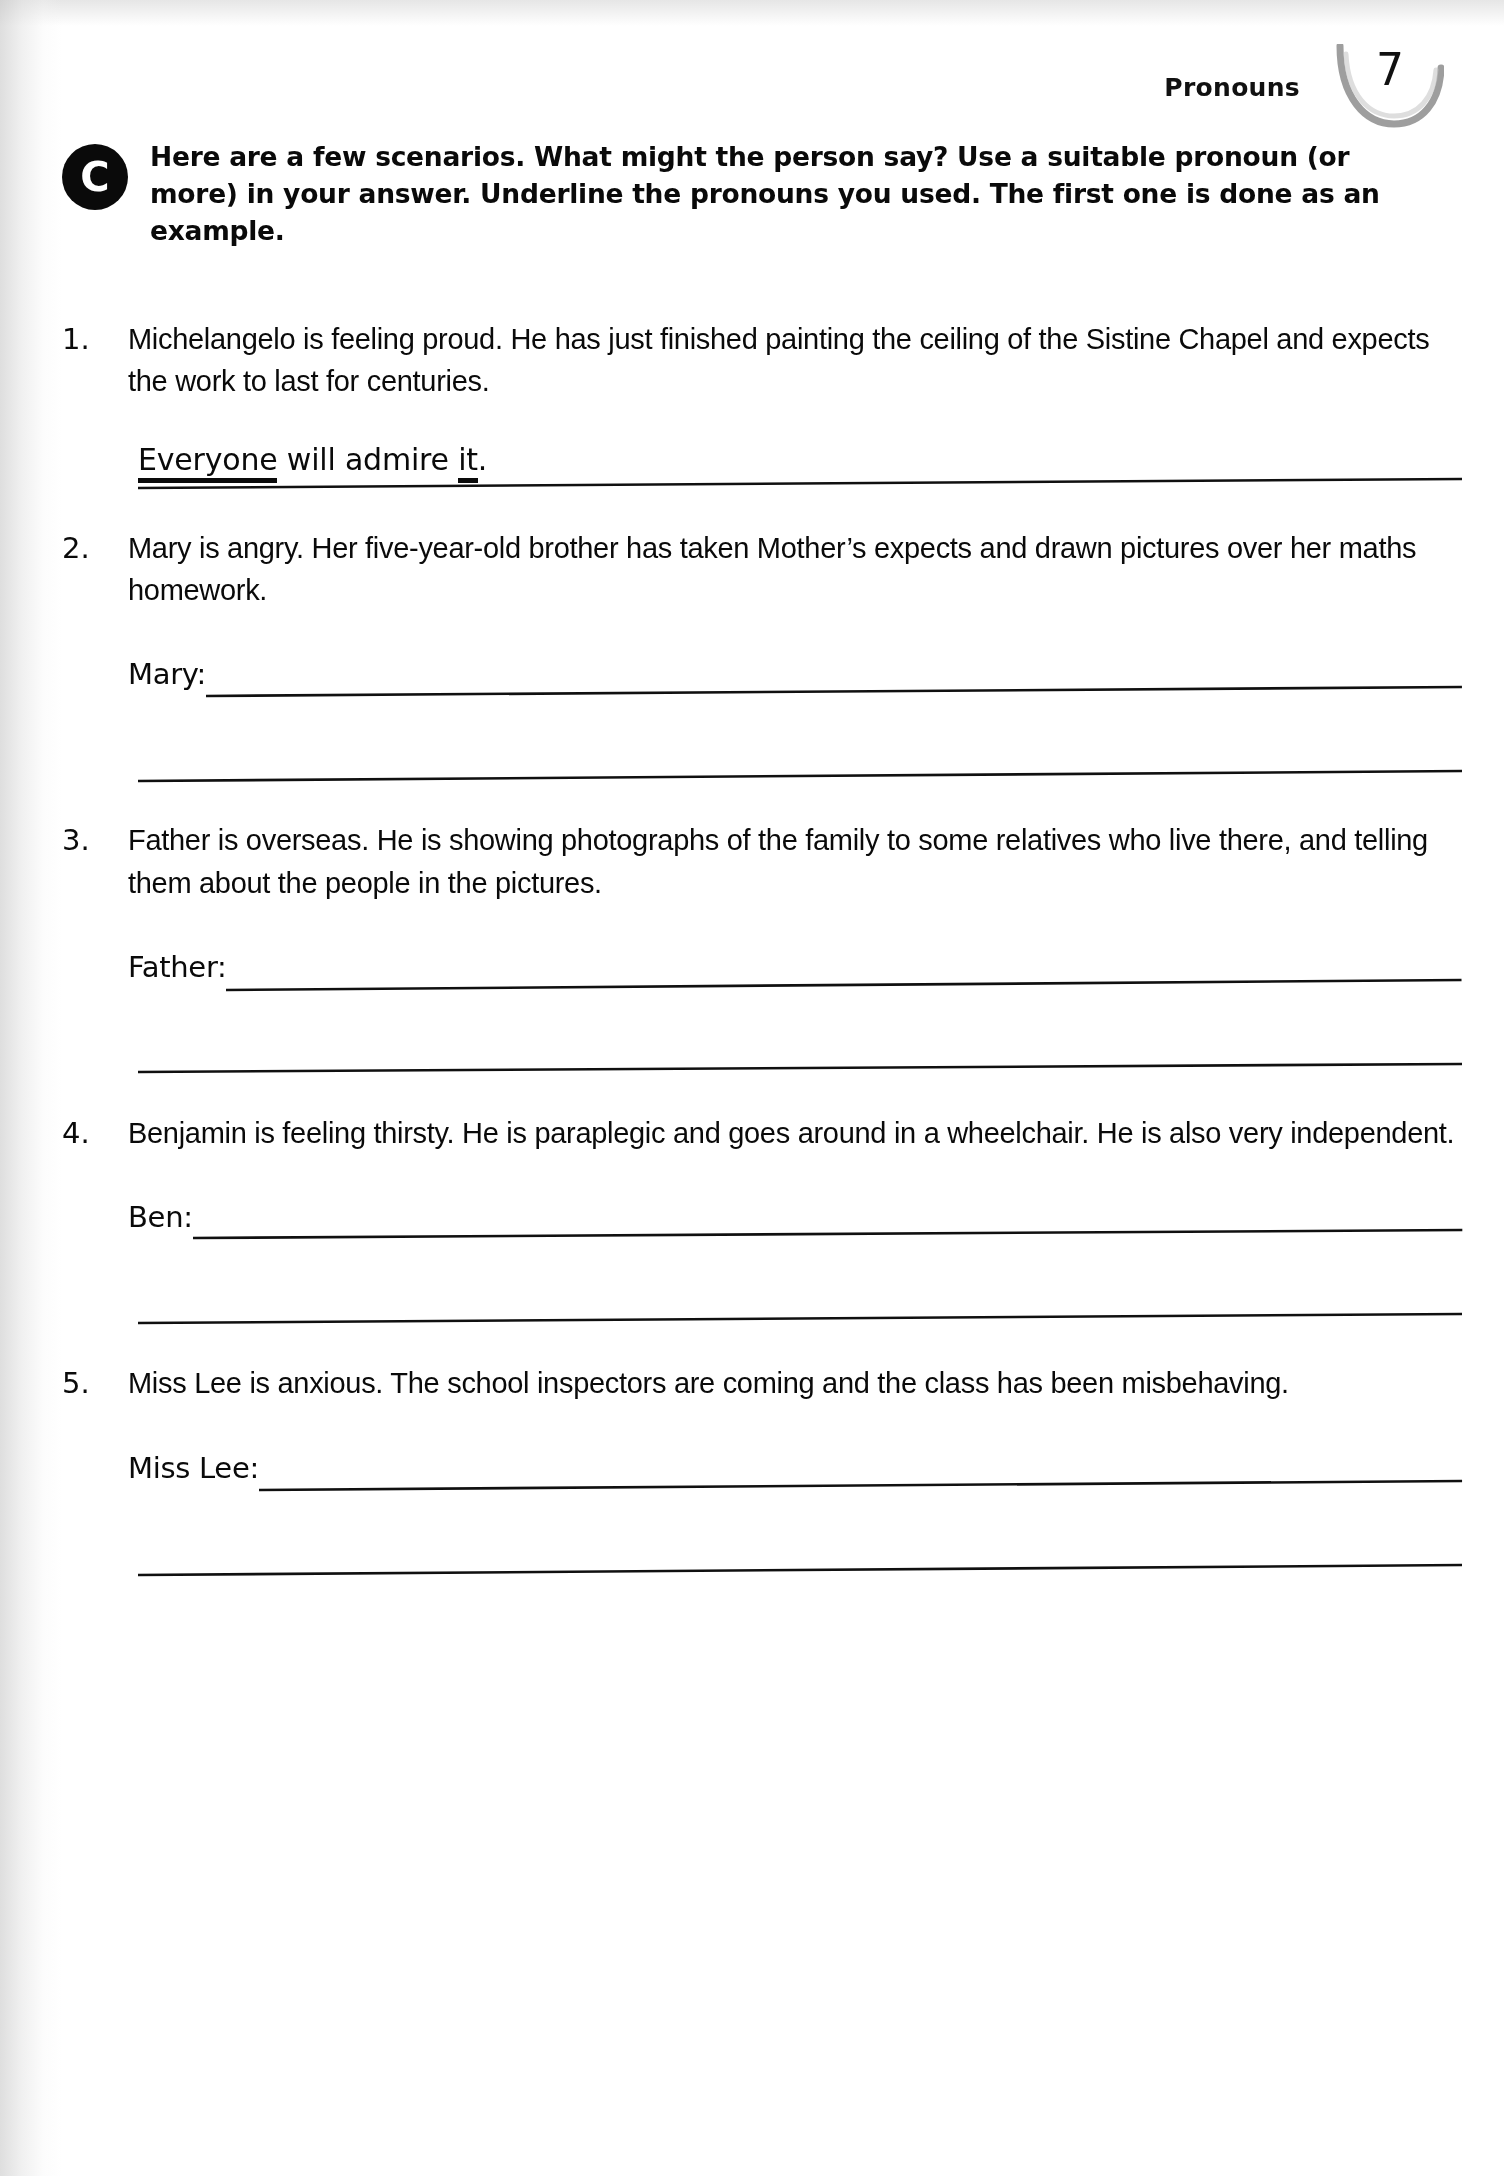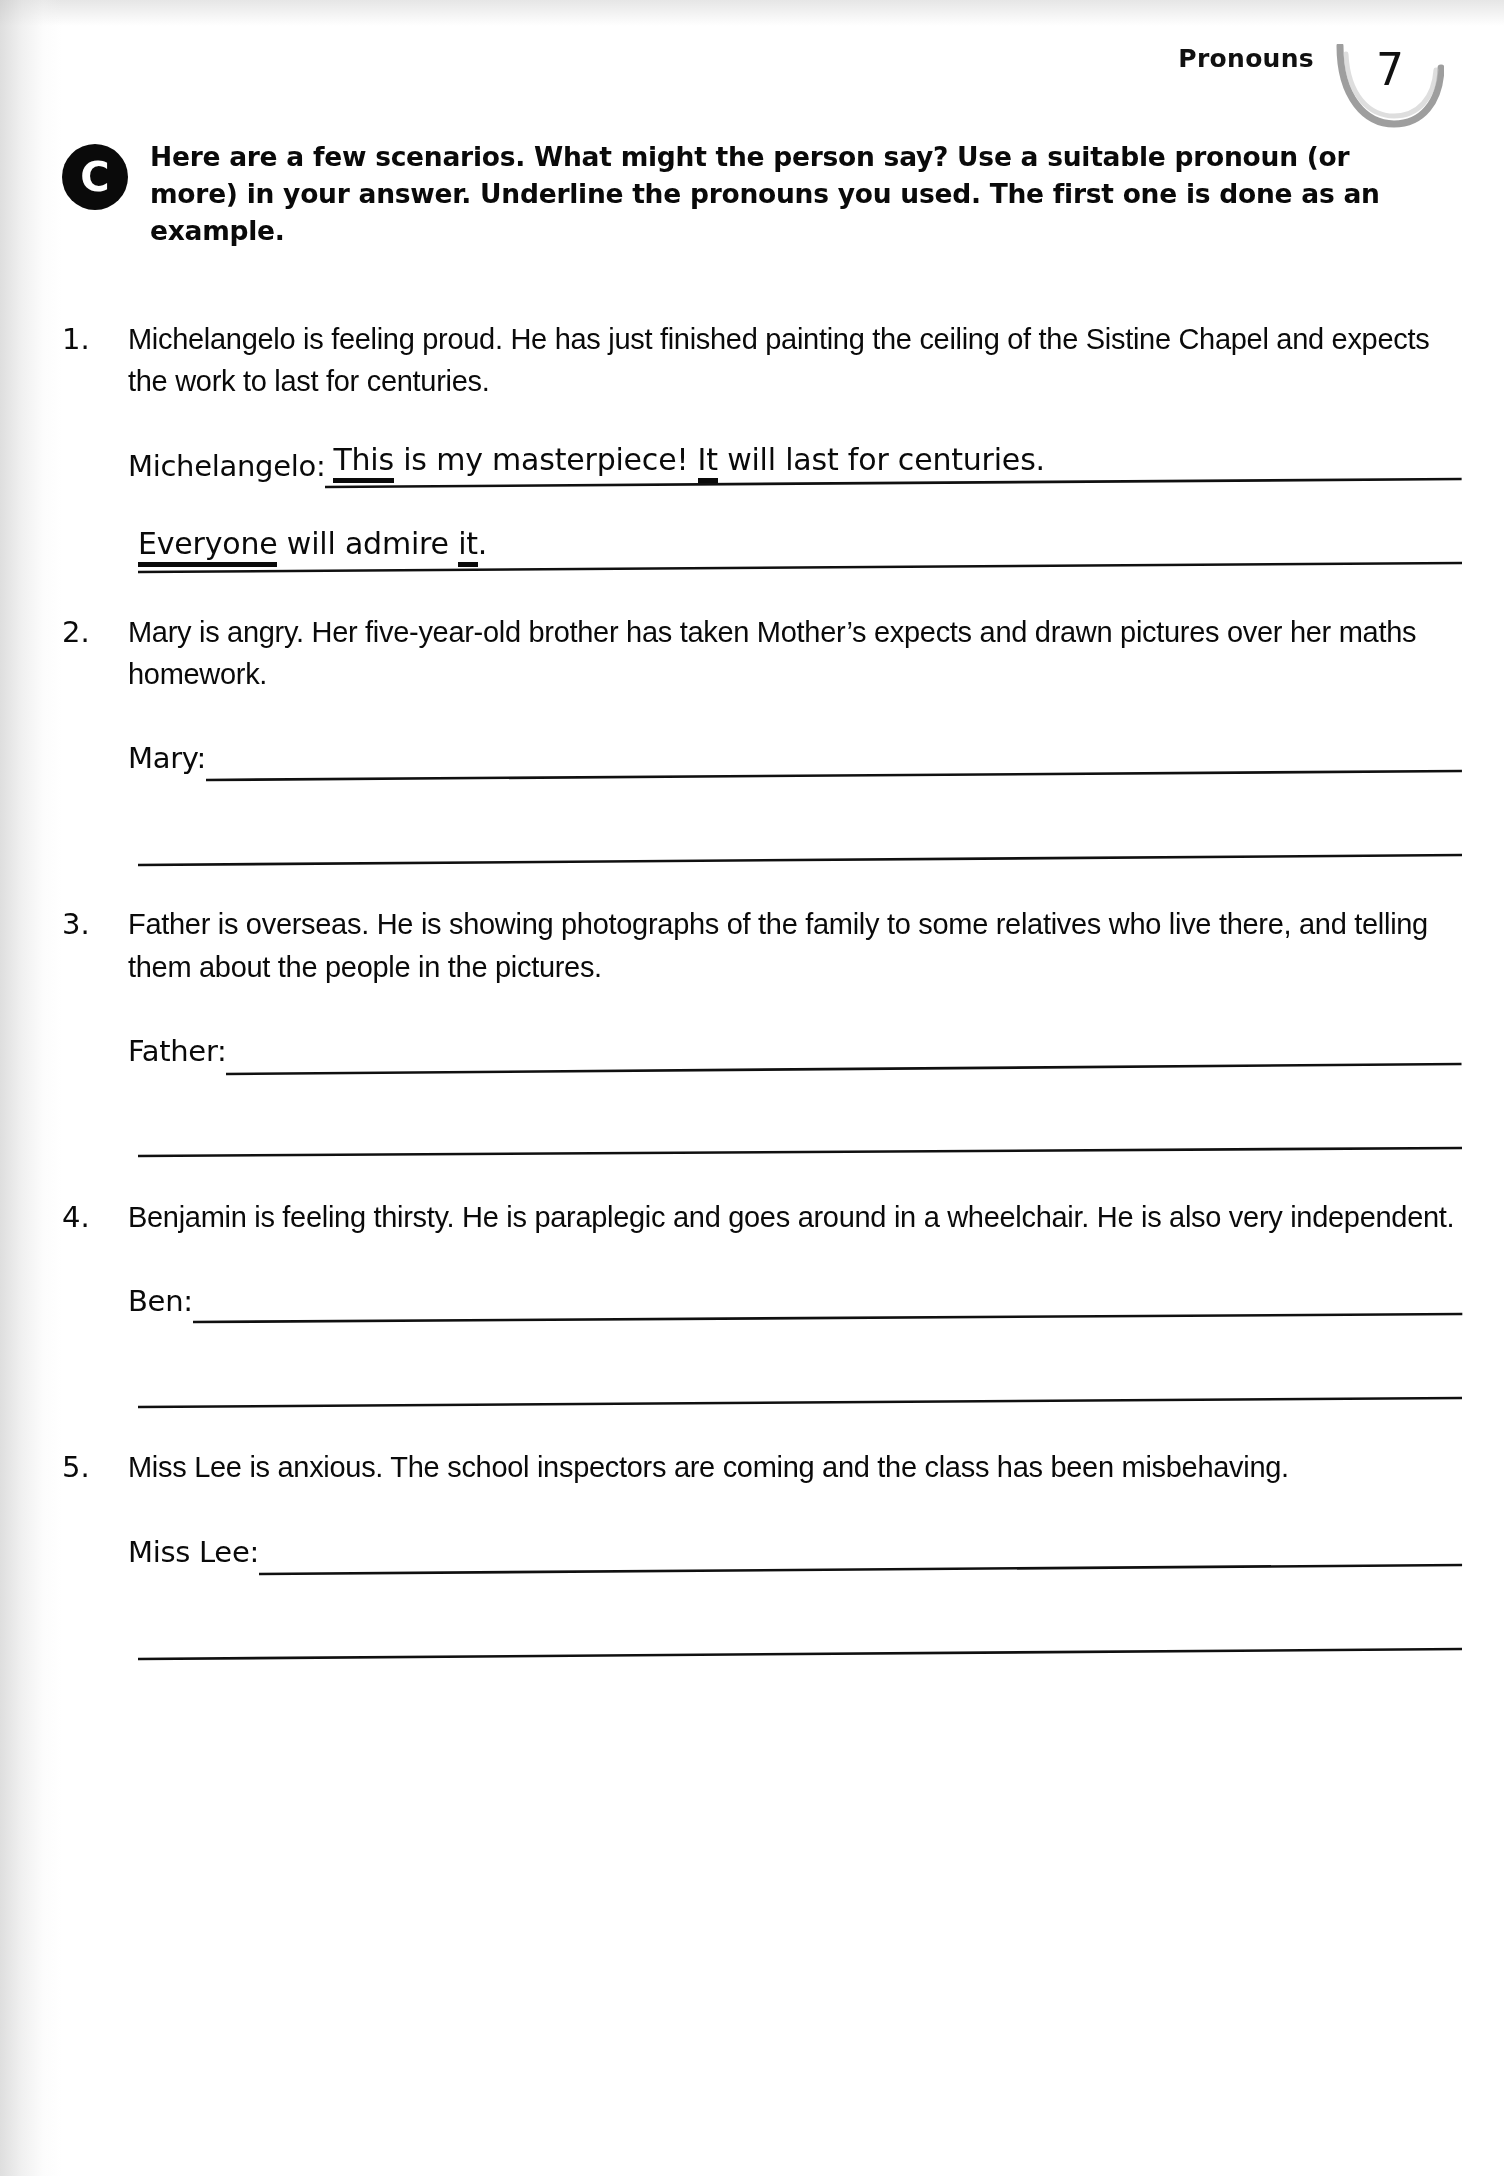--- a/index.html
+++ b/index.html
@@ -36,22 +36,22 @@
     background: linear-gradient(to bottom, rgba(205,205,205,0.5), rgba(255,255,255,0));
     pointer-events: none;
   }
 
   
   .header {
     position: absolute;
     top: 44px;
     right: 60px;
     display: flex;
-    align-items: flex-start;
-    gap: 22px;
+    align-items: center;
+    gap: 36px;
   }
   .header-title {
     font-family: "DejaVu Sans", sans-serif;
     font-weight: bold;
     font-size: 25px;
     letter-spacing: 0.3px;
     color: #111;
   }
   .page-corner {
     position: relative;
@@ -220,29 +220,20 @@
   <div class="instruction-text">Here are a few scenarios. What might the person say? Use a suitable pronoun (or more) in your answer. Underline the pronouns you used. The first one is done as an example.</div>
 </div>
 
 <div class="questions" id="questions-container">
     <div class="question">
       <div class="q-head">
         <div class="q-num">1.</div>
         <div class="q-text">Michelangelo is feeling proud. He has just finished painting the ceiling of the Sistine Chapel and expects the work to last for centuries.</div>
       </div>
       <div class="answer-block">
-        <div class="answer-row">
-          <div class="answer-label">Michelangelo:</div>
-          <div class="rule-wrap">
-            <svg viewBox="0 0 1000 22" preserveAspectRatio="none">
-              <path d="M0 18 Q500 14.4 1000 10" fill="none" stroke="#101010" stroke-width="2.6" vector-effect="non-scaling-stroke"></path>
-            </svg>
-            <div class="hand"><span class="pronoun">This</span><span> is my masterpiece! </span><span class="pronoun">It</span><span> will last for centuries.</span></div>
-          </div>
-        </div>
         <div class="answer-row blank-row">
           <div class="rule-wrap">
             <svg viewBox="0 0 1000 22" preserveAspectRatio="none">
               <path d="M0 19 Q500 15 1000 10" fill="none" stroke="#101010" stroke-width="2.6" vector-effect="non-scaling-stroke"></path>
             </svg>
             <div class="hand second-line"><span class="pronoun">Everyone</span><span> will admire </span><span class="pronoun">it</span><span>.</span></div>
           </div>
         </div>
       </div>
     </div>

